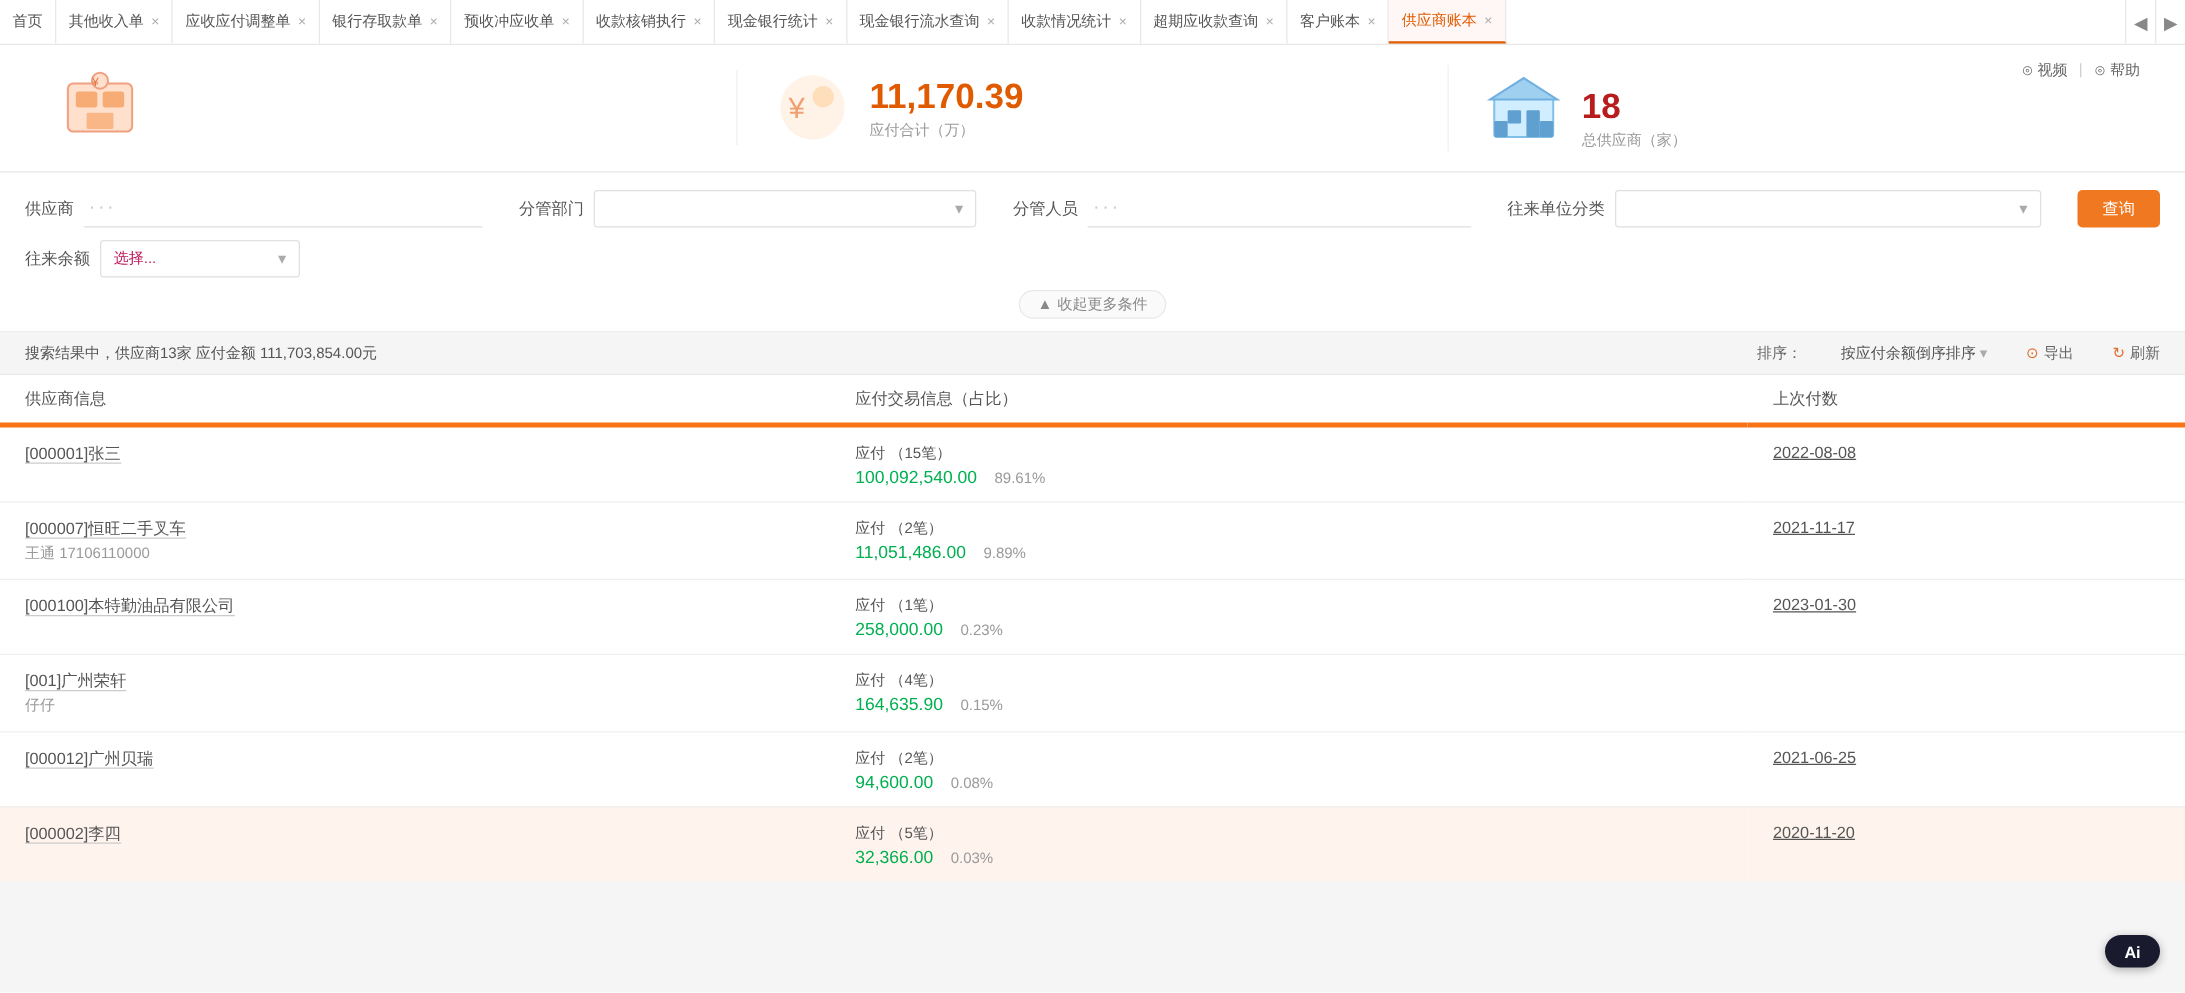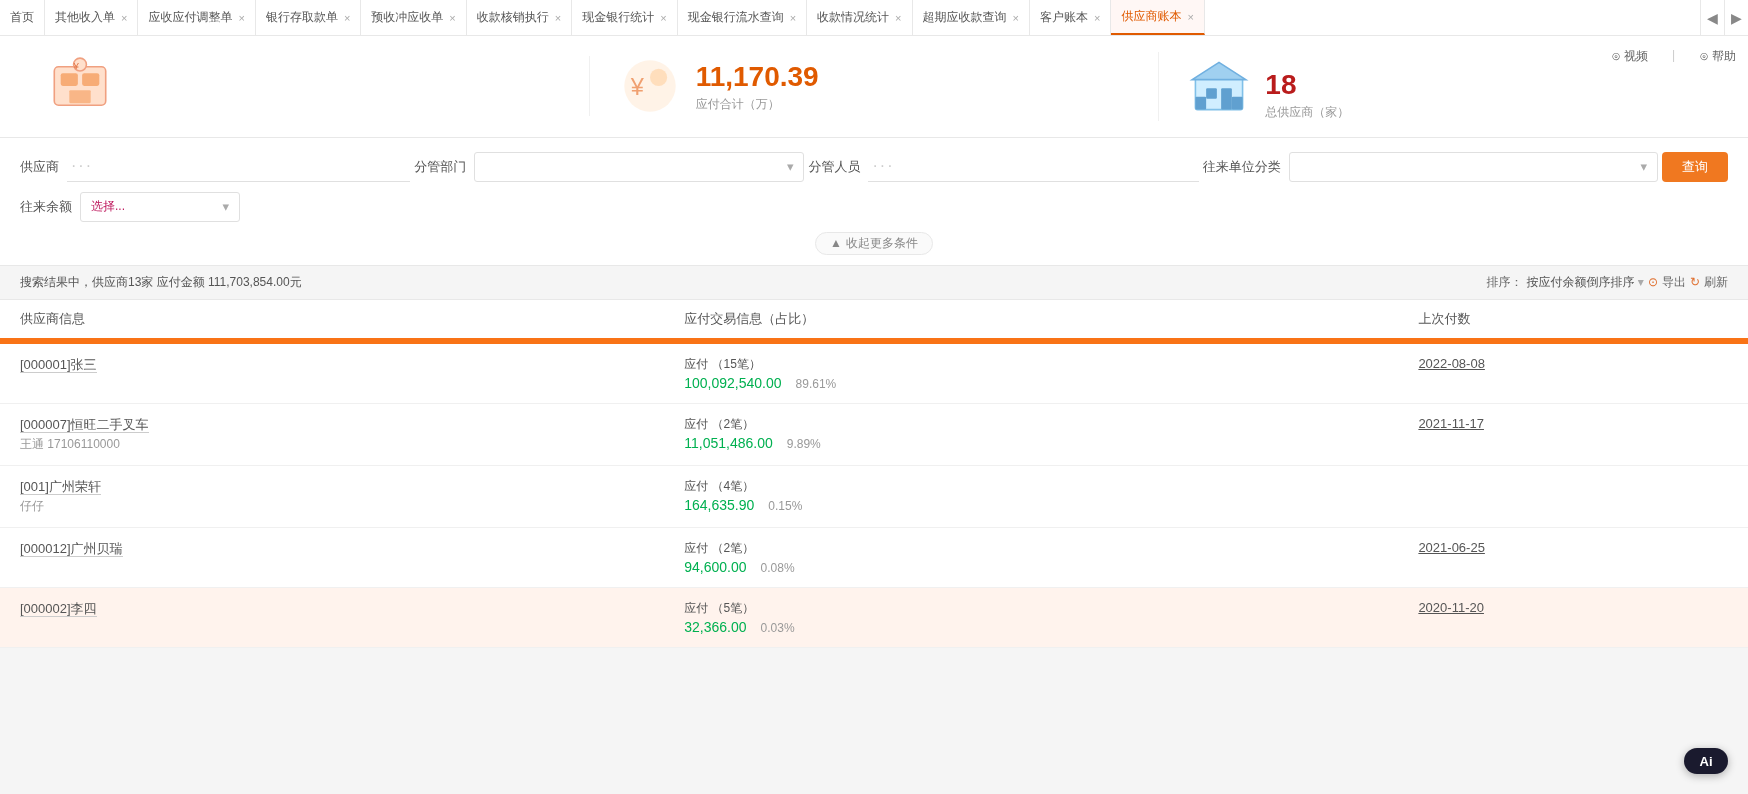--- a/index.html
+++ b/index.html
@@ -97,38 +97,38 @@
     .summary-text .black-num {
       font-size: 28px;
       font-weight: bold;
       color: #b91c1c;
       line-height: 1.2;
       margin-top: 16px;
     }
     .top-right-links {
       position: absolute;
       top: 12px;
-      right: 12px;
+      right: 36px;
       font-size: 12px;
       color: #666;
       display: flex;
-      gap: 24px;
+      gap: 9px;
     }
     .top-right-links span { cursor: pointer; }
 
     
     .search-area {
       background: #fff;
       padding: 14px 20px 10px;
       border-bottom: 1px solid #e8e8e8;
     }
     .search-row {
       display: flex;
       align-items: center;
-      gap: 4px;
+      gap: 29px;
       margin-bottom: 10px;
     }
     .search-field {
       display: flex;
       align-items: center;
       gap: 8px;
       flex: 1;
     }
     .search-field label {
       color: #555;
@@ -193,21 +193,21 @@
       justify-content: space-between;
       padding: 8px 20px;
       background: #f5f5f5;
       font-size: 12px;
       color: #555;
       border-bottom: 1px solid #e8e8e8;
     }
     .result-bar .right-actions {
       display: flex;
       align-items: center;
-      gap: 4px;
+      gap: 31px;
     }
     .sort-label { color: #666; }
     .action-btn {
       display: flex;
       align-items: center;
       gap: 4px;
       cursor: pointer;
       color: #666;
       font-size: 12px;
     }
@@ -220,21 +220,21 @@
     .data-table {
       width: 100%;
       border-collapse: collapse;
     }
     .data-table thead th {
       padding: 10px 20px;
       text-align: left;
       font-weight: 500;
       color: #555;
       font-size: 13px;
-      border-bottom: 6px solid #f97316;
+      border-bottom: 4px solid #f97316;
       background: #fff;
     }
     .data-table tbody tr {
       border-bottom: 1px solid #f0f0f0;
     }
     .data-table tbody tr.highlighted {
       background: #fff3ed;
     }
     .data-table tbody td {
       padding: 12px 20px;
@@ -478,20 +478,31 @@
         <tr>
           <td><span class="supplier-link">[000007]恒旺二手叉车</span><div class="supplier-sub">王通  17106110000</div></td>
           <td>
             <div class="tx-label">应付 （2笔）</div>
             <div class="tx-row">
               <span class="tx-amount">11,051,486.00</span>
               <span class="tx-pct">9.89%</span>
             </div>
           </td>
           <td><span class="date-val">2021-11-17</span></td>
+        </tr>
+        <tr>
+          <td><span class="supplier-link">[000100]本特勤油品有限公司</span></td>
+          <td>
+            <div class="tx-label">应付 （1笔）</div>
+            <div class="tx-row">
+              <span class="tx-amount">258,000.00</span>
+              <span class="tx-pct">0.23%</span>
+            </div>
+          </td>
+          <td><span class="date-val">2023-01-30</span></td>
         </tr>
         <tr>
           <td><span class="supplier-link">[001]广州荣轩</span><div class="supplier-sub">仔仔</div></td>
           <td>
             <div class="tx-label">应付 （4笔）</div>
             <div class="tx-row">
               <span class="tx-amount">164,635.90</span>
               <span class="tx-pct">0.15%</span>
             </div>
           </td>

